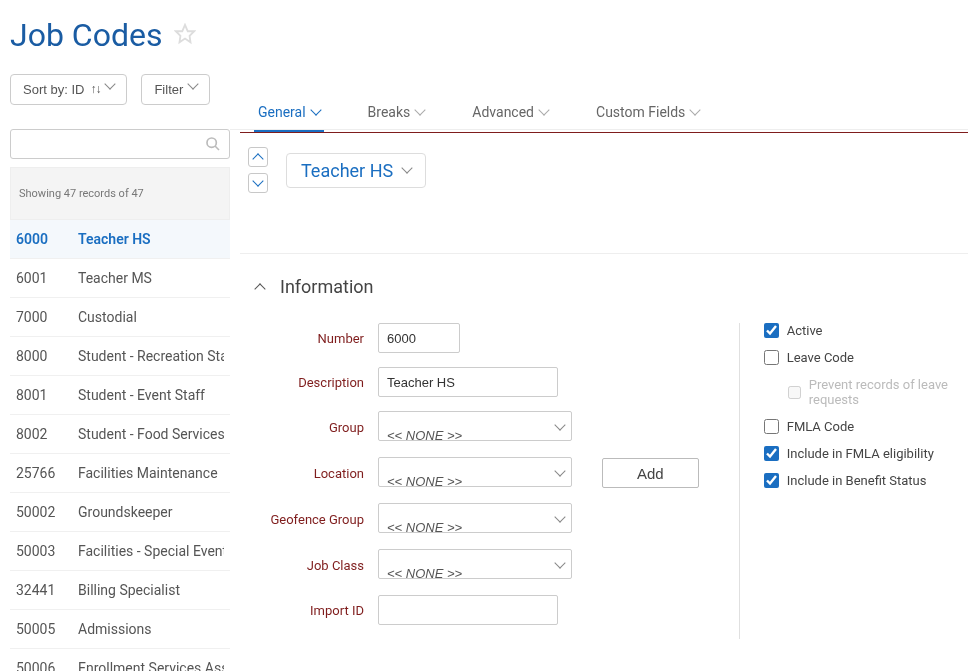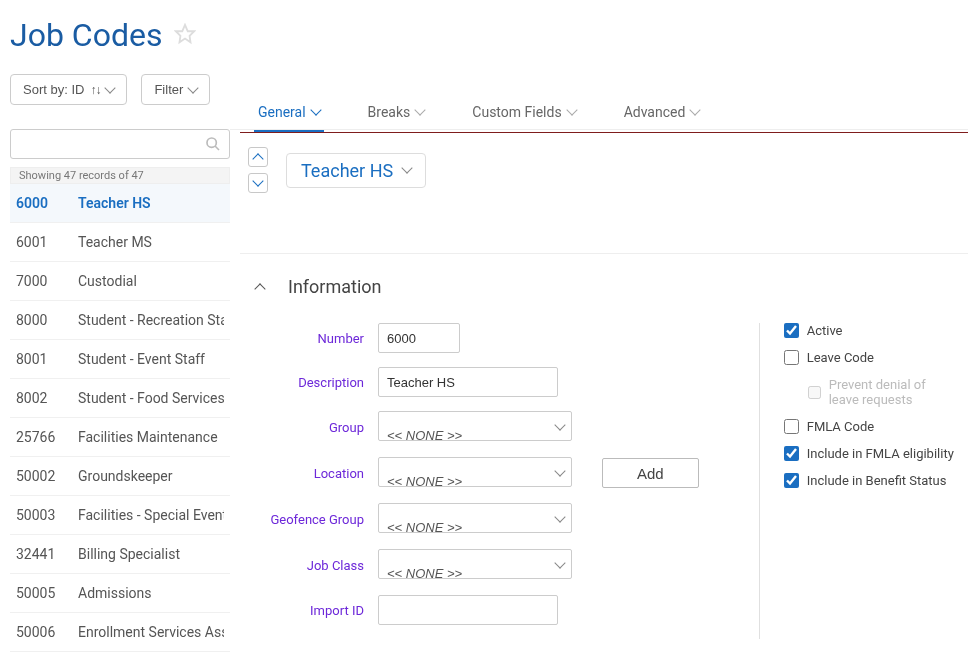--- a/index.html
+++ b/index.html
@@ -4,34 +4,34 @@
 <style>
   * { box-sizing: border-box; margin: 0; padding: 0; }
   body { font-family: -apple-system, BlinkMacSystemFont, "Segoe UI", Roboto, Arial, sans-serif; font-size: 14px; color: #333; background: #fff; }
   
   .page-header { padding: 16px 10px 20px; display: flex; align-items: center; gap: 12px; }
   .page-title { font-size: 32px; font-weight: 400; color: #1a5ca3; }
   .star-icon { color: #ddd; }
   .star-icon svg { width: 22px; height: 22px; }
   
   .toolbar { padding: 0 10px 24px; display: flex; gap: 14px; }
-  .btn-outline { background: #fff; border: 1px solid #ccc; border-radius: 4px; padding: 7px 12px; font-size: 13px; color: #555; cursor: pointer; display: inline-flex; align-items: center; gap: 6px; }
+  .btn-outline { background: #fff; border: 1px solid #ccc; border-radius: 4px; padding: 7px 12px; font-size: 13px; color: #555; cursor: pointer; display: inline-flex; gap: 6px; }
   .sort-glyph { font-size: 12px; letter-spacing: -1px; }
   .chev { width: 8px; height: 8px; border-right: 1.5px solid #888; border-bottom: 1.5px solid #888; transform: rotate(45deg); display: inline-block; position: relative; top: -2px; }
   .chev.up { transform: rotate(-135deg); top: 2px; }
   
   .content { display: flex; }
   
   .sidebar { width: 230px; flex-shrink: 0; padding-left: 10px; }
   .search-wrap { position: relative; border: 1px solid #ccc; border-radius: 3px; height: 30px; display: flex; align-items: center; }
   .search-input { border: none; outline: none; width: 100%; padding: 0 28px 0 8px; font-size: 13px; background: transparent; }
   .search-icon { position: absolute; right: 8px; color: #bbb; }
   .search-icon svg { width: 16px; height: 16px; display: block; }
   
-  .record-count { background: #f4f4f4; border: 1px solid #eee; padding: 1px 8px; font-size: 11px; color: #777; margin-top: 8px; }
+  .record-count { background: #f4f4f4; border: 1px solid #eee; padding: 19px 8px; font-size: 11px; color: #777; margin-top: 8px; }
   
   .record-list { }
   .record-row { display: flex; gap: 16px; padding: 11px 6px; border-bottom: 1px solid #f0f0f0; cursor: pointer; color: #555; font-size: 14px; }
   .record-row .code { width: 46px; flex-shrink: 0; }
   .record-row.active { background: #f4f8fc; }
   .record-row.active .code, .record-row.active .label { color: #1a6ec1; font-weight: 600; }
   .record-row .label { white-space: nowrap; overflow: hidden; }
   
   .main { flex: 1; border-top: 1px solid #eee; padding-left: 10px; position: relative; }
   
@@ -42,37 +42,37 @@
   .tab.active .chev { border-color: #1a6ec1; }
   
   .detail-bar { display: flex; align-items: center; gap: 18px; padding: 14px 8px 60px; border-bottom: 1px solid #eee; }
   .nav-arrows { display: flex; flex-direction: column; gap: 6px; }
   .nav-arrow { width: 20px; height: 20px; border: 1px solid #c8c8c8; border-radius: 3px; background: #fff; cursor: pointer; display: flex; align-items: center; justify-content: center; }
   .nav-arrow .chev { border-color: #1a6ec1; }
   .detail-title-wrap { border: 1px solid #ddd; border-radius: 4px; padding: 6px 14px; display: inline-flex; align-items: center; gap: 10px; }
   .detail-title { color: #1a6ec1; font-size: 18px; }
   
   .section { padding: 22px 12px 12px; }
-  .section-header { display: flex; align-items: center; gap: 20px; margin-bottom: 26px; }
+  .section-header { display: flex; align-items: center; gap: 12px; margin-bottom: 26px; }
   .section-toggle { width: 16px; height: 16px; display: flex; align-items: center; justify-content: center; cursor: pointer; }
   .section-toggle .chev { border-color: #555; }
   .section-title { font-size: 18px; color: #444; }
   
   .form-area { display: flex; gap: 40px; }
   .form-left { flex-shrink: 0; }
   .form-row { display: flex; align-items: center; gap: 14px; margin-bottom: 14px; }
-  .form-label { width: 112px; text-align: right; font-size: 13px; color: #6d28d9; }
+  .form-label { width: 112px; text-align: right; font-size: 13px; color: #7f1d1d; }
   .form-input { height: 30px; border: 1px solid #ccc; border-radius: 2px; padding: 0 8px; font-size: 13px; width: 180px; color: #333; }
   .form-input.narrow { width: 82px; }
   .form-select { height: 30px; border: 1px solid #ccc; border-radius: 2px; padding: 16px 22px 0 8px; font-size: 13px; width: 194px; font-style: italic; color: #555; background: #fff; appearance: none; position: relative; }
   .select-wrap { position: relative; display: inline-block; }
   .select-wrap .chev { position: absolute; right: 8px; top: 10px; pointer-events: none; border-color: #888; }
   .btn-add { height: 30px; border: 1px solid #bbb; background: #fff; padding: 0 34px; font-size: 15px; color: #444; cursor: pointer; border-radius: 2px; margin-left: 16px; }
   
-  .form-right { border-left: 1px solid #e0e0e0; padding-left: 24px; margin-left: 20px; }
+  .form-right { border-left: 1px solid #e0e0e0; padding-left: 24px; }
   .check-row { display: flex; align-items: center; gap: 8px; margin-bottom: 12px; font-size: 13px; color: #444; }
   .check-row.indent { margin-left: 24px; color: #bbb; }
   .check-row input[type="checkbox"] { width: 15px; height: 15px; accent-color: #1a6ec1; cursor: pointer; }
   .check-row.indent input[type="checkbox"] { cursor: default; }
 </style>
 </head>
 <body>
 
 <div class="page-header">
   <h1 class="page-title">Job Codes</h1>
@@ -163,25 +163,25 @@
     <div class="tabs" id="tabs">
         <div class="tab active">
           <span>General</span>
           <span class="chev"></span>
         </div>
         <div class="tab">
           <span>Breaks</span>
           <span class="chev"></span>
         </div>
         <div class="tab">
+          <span>Advanced</span>
+          <span class="chev"></span>
+        </div>
+        <div class="tab">
           <span>Custom Fields</span>
-          <span class="chev"></span>
-        </div>
-        <div class="tab">
-          <span>Advanced</span>
           <span class="chev"></span>
         </div>
       </div>
 
     <div class="detail-bar">
       <div class="nav-arrows">
         <button class="nav-arrow">
             <span class="chev up"></span>
           </button>
         <button class="nav-arrow">
@@ -239,21 +239,21 @@
           <label class="check-row">
             <input type="checkbox" checked="" style="">
             <span>Active</span>
           </label>
           <label class="check-row">
             <input type="checkbox" style="">
             <span>Leave Code</span>
           </label>
           <label class="check-row indent">
             <input type="checkbox" disabled="" style="">
-            <span>Prevent denial of leave requests</span>
+            <span>Prevent records of leave requests</span>
           </label>
           <label class="check-row">
             <input type="checkbox" style="">
             <span>FMLA Code</span>
           </label>
           <label class="check-row">
             <input type="checkbox" checked="" style="">
             <span>Include in FMLA eligibility</span>
           </label>
           <label class="check-row">

